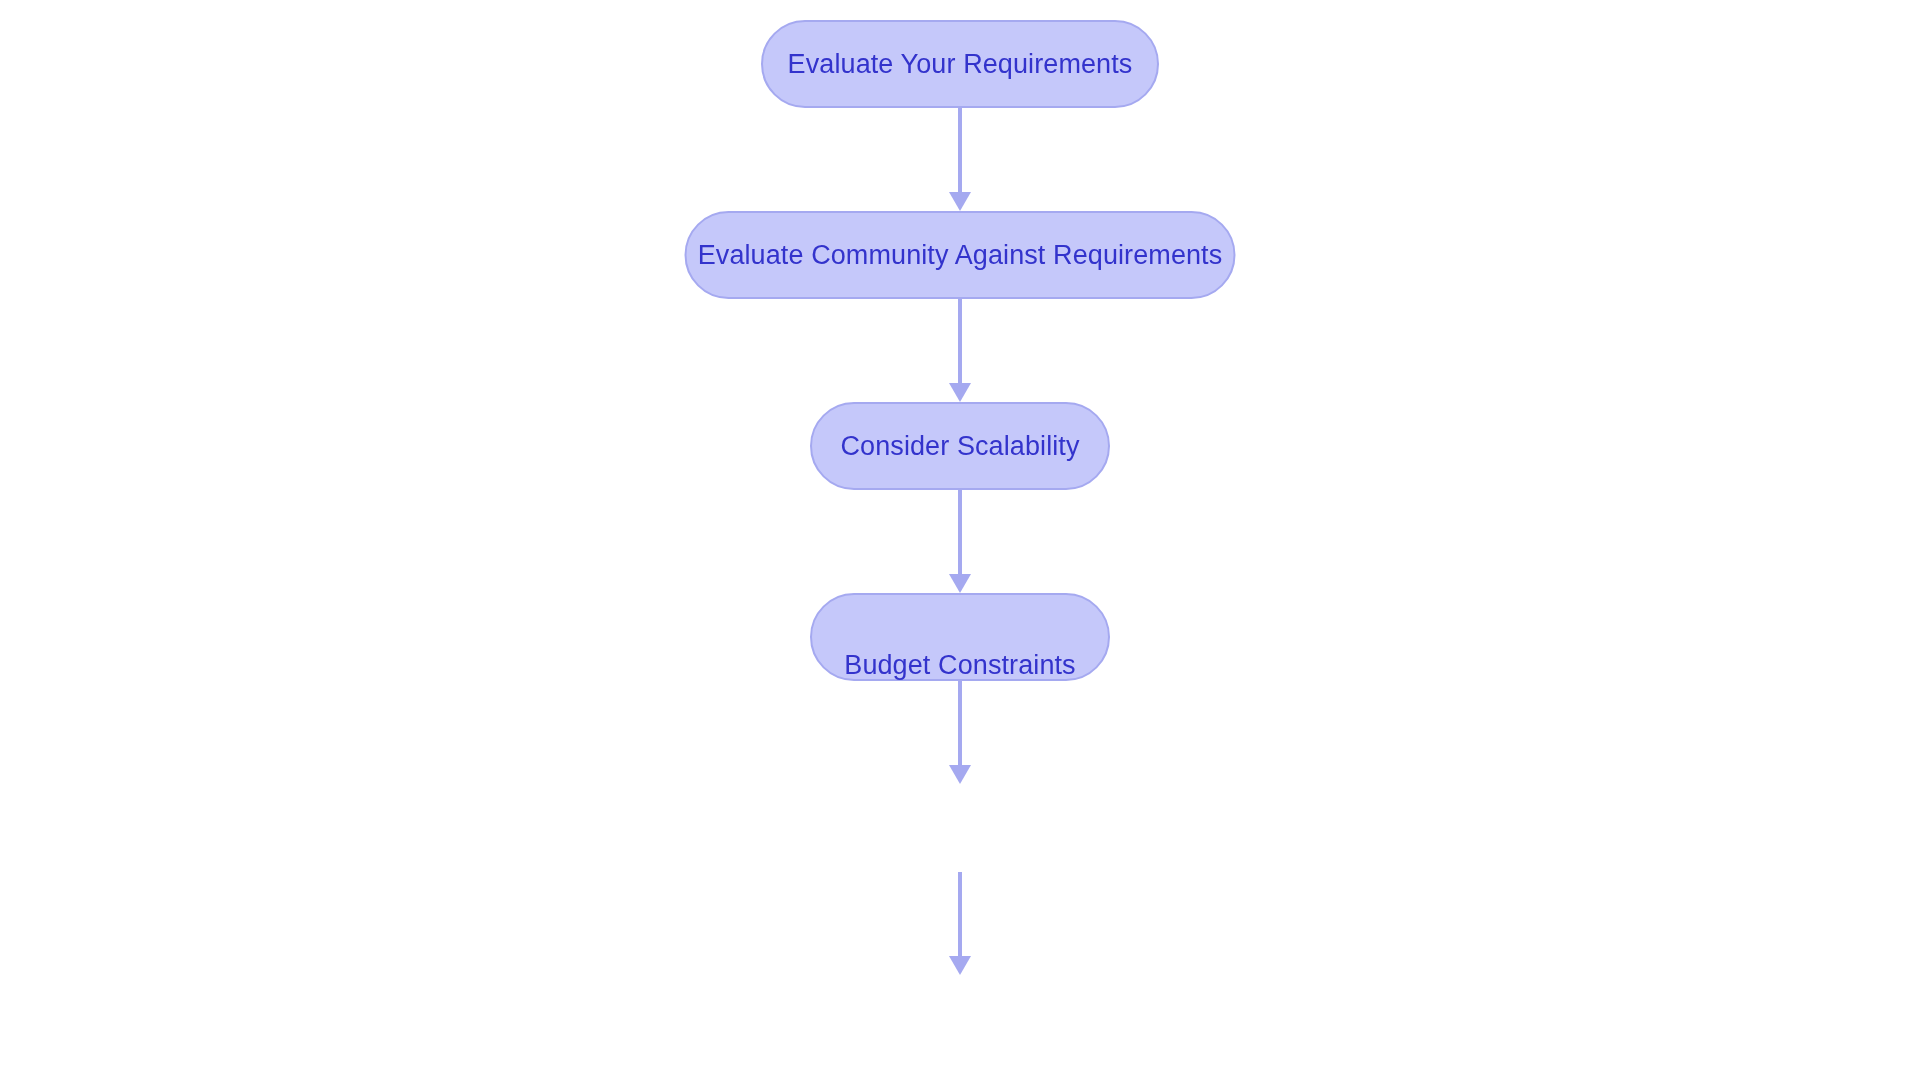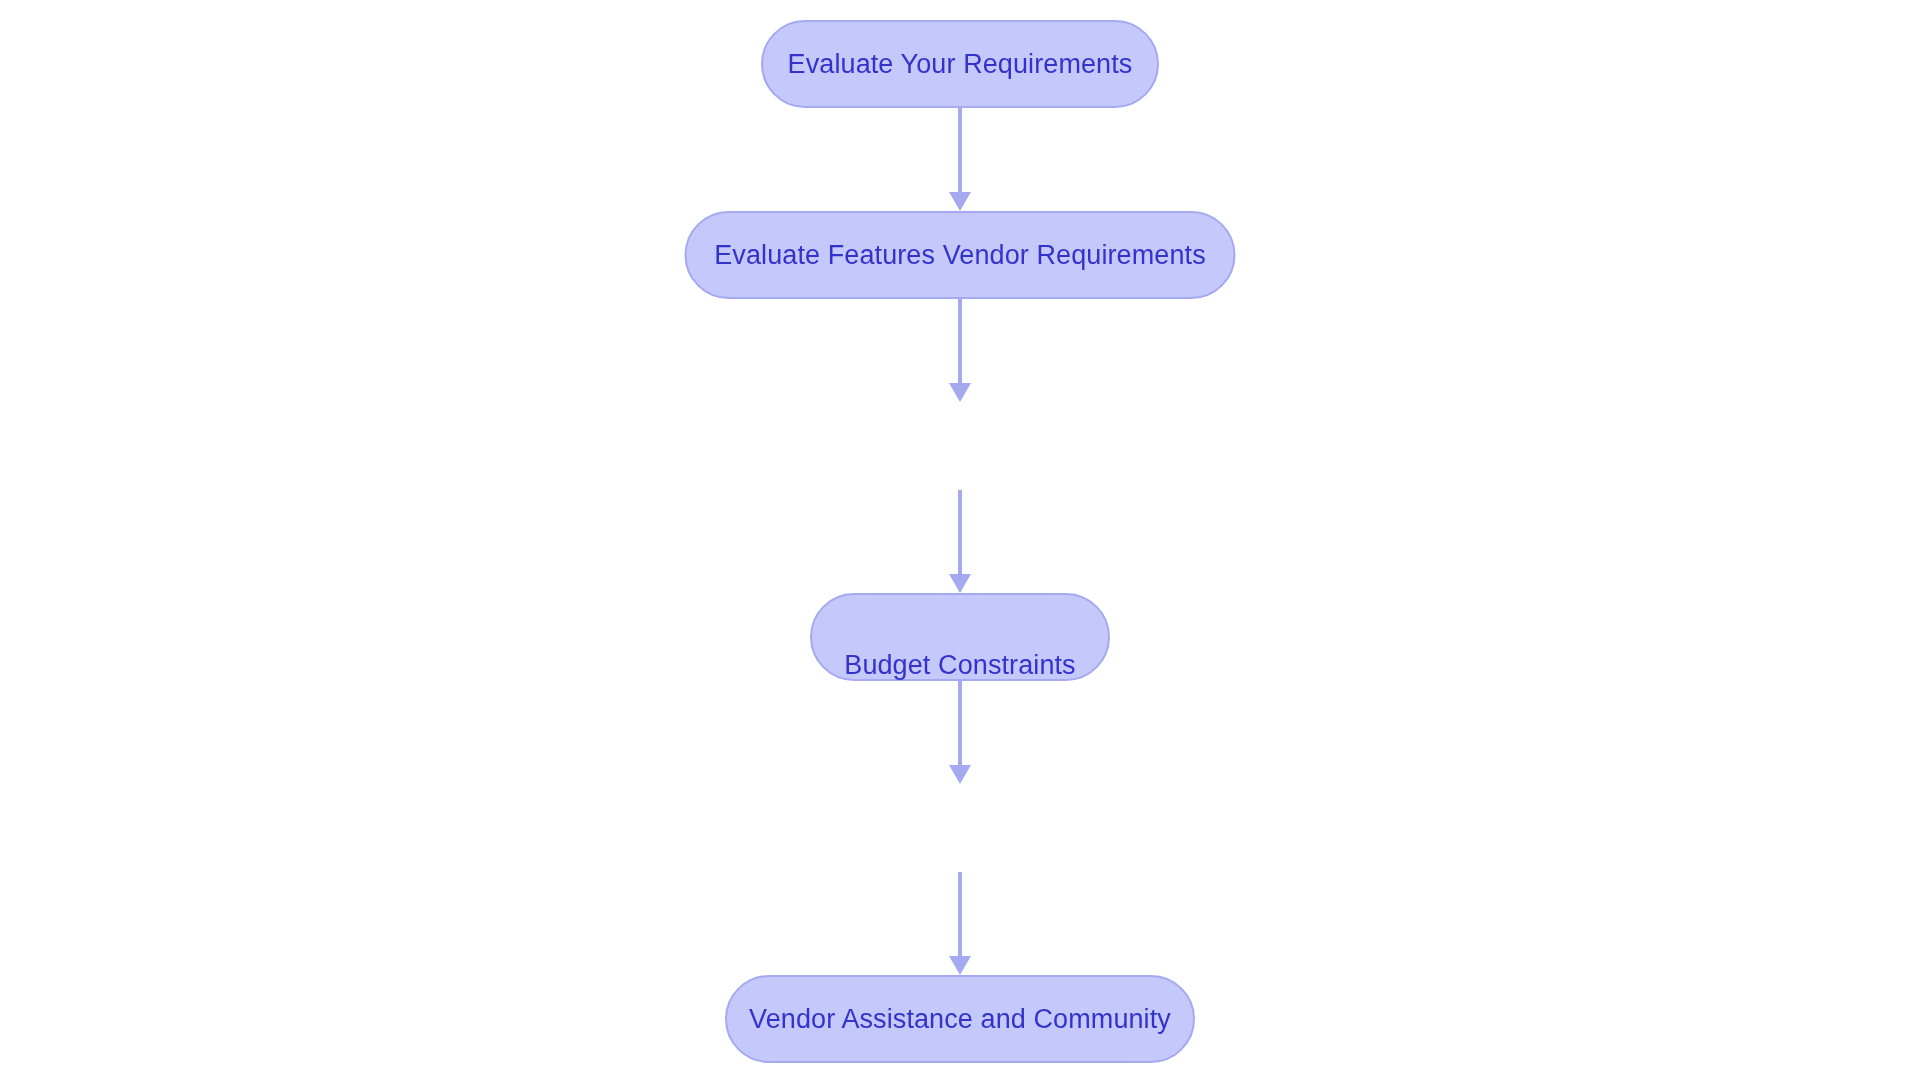--- a/index.html
+++ b/index.html
@@ -97,26 +97,26 @@
   <div class="connector" style="top:872px;height:103px;">
     <div class="connector-line"></div>
     <div class="connector-head"></div>
   </div>
 
   <div class="node" style="top:64px;width:398px;">
     <span class="node-label">Evaluate Your Requirements</span>
   </div>
 
   <div class="node" style="top:255px;width:551px;">
-    <span class="node-label">Evaluate Features Vendor Requirements</span>
+    <span class="node-label">Evaluate Community Against Requirements</span>
   </div>
 
+  <div class="node" style="top:446px;width:300px;">
+    <span class="node-label">Consider Scalability</span>
+  </div>
 
   <div class="node" style="top:637px;width:300px;align-items:flex-end;">
     <span class="node-label">Budget Constraints</span>
   </div>
 
 
-  <div class="node" style="top:1019px;width:470px;">
-    <span class="node-label">Vendor Assistance and Community</span>
-  </div>
 
 </div>
 
 </body></html>

